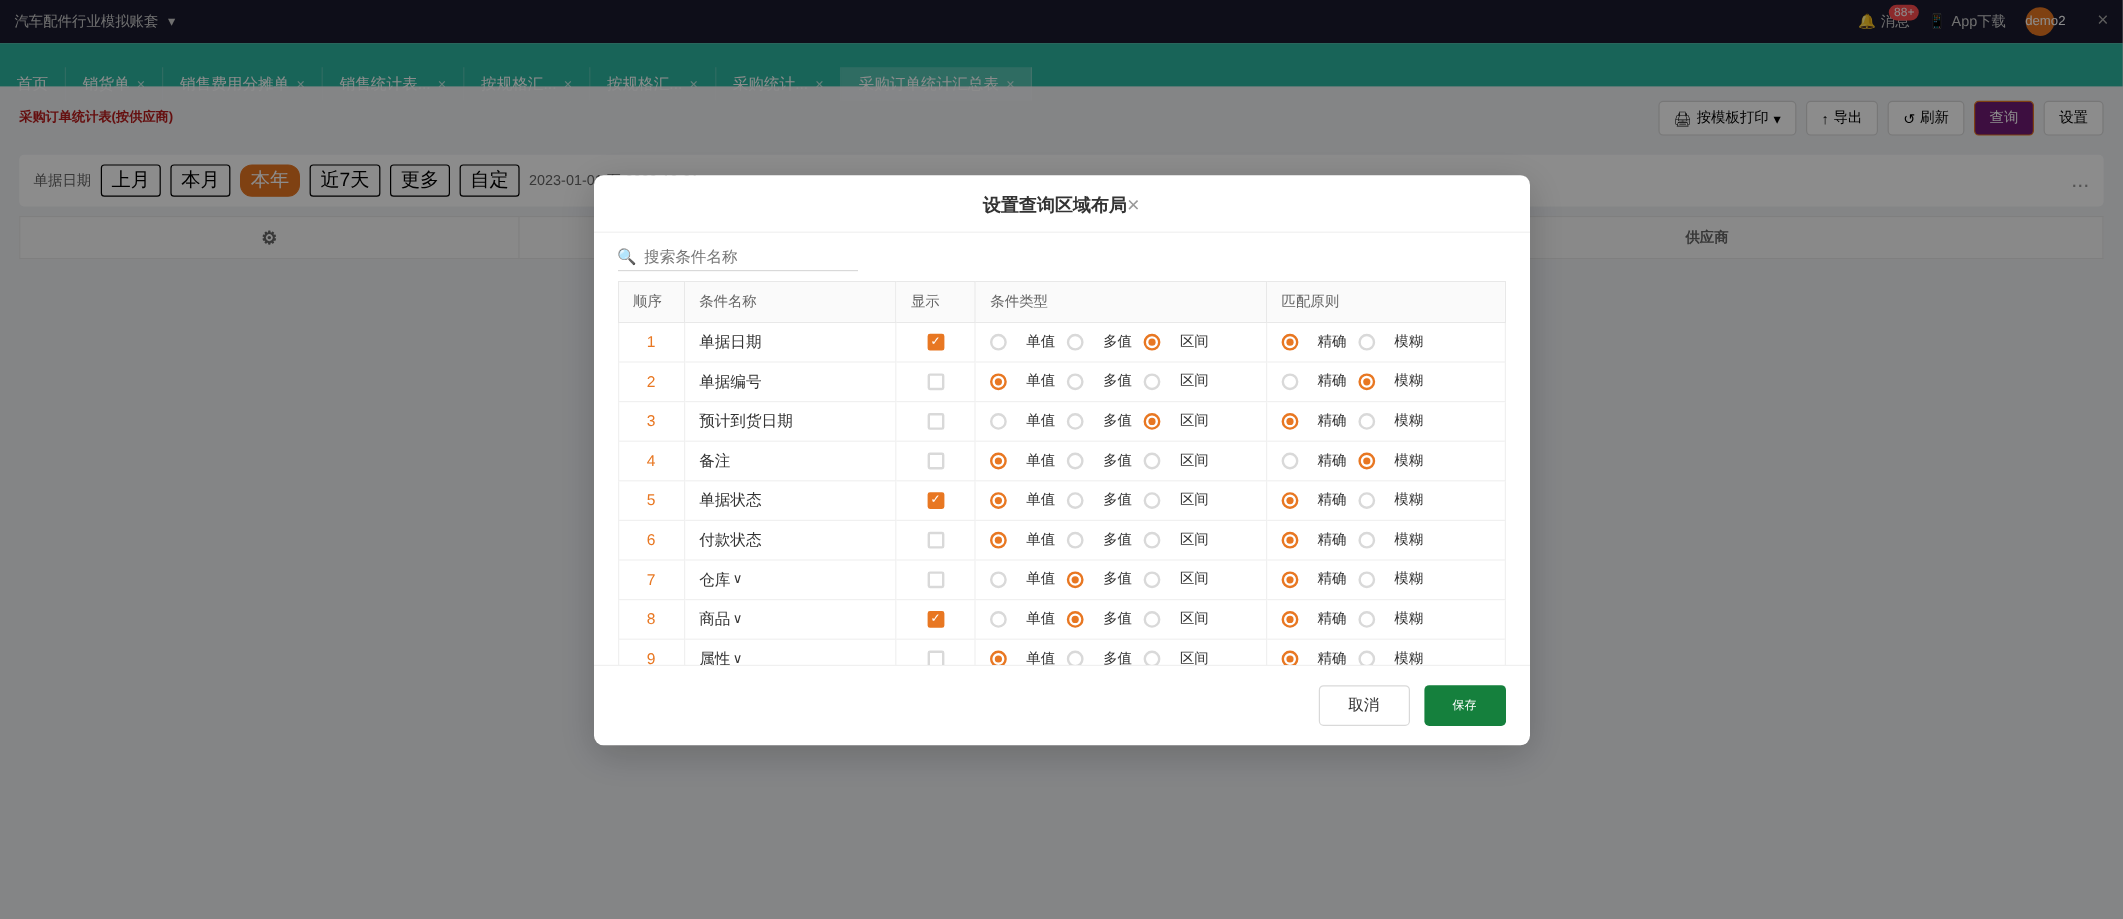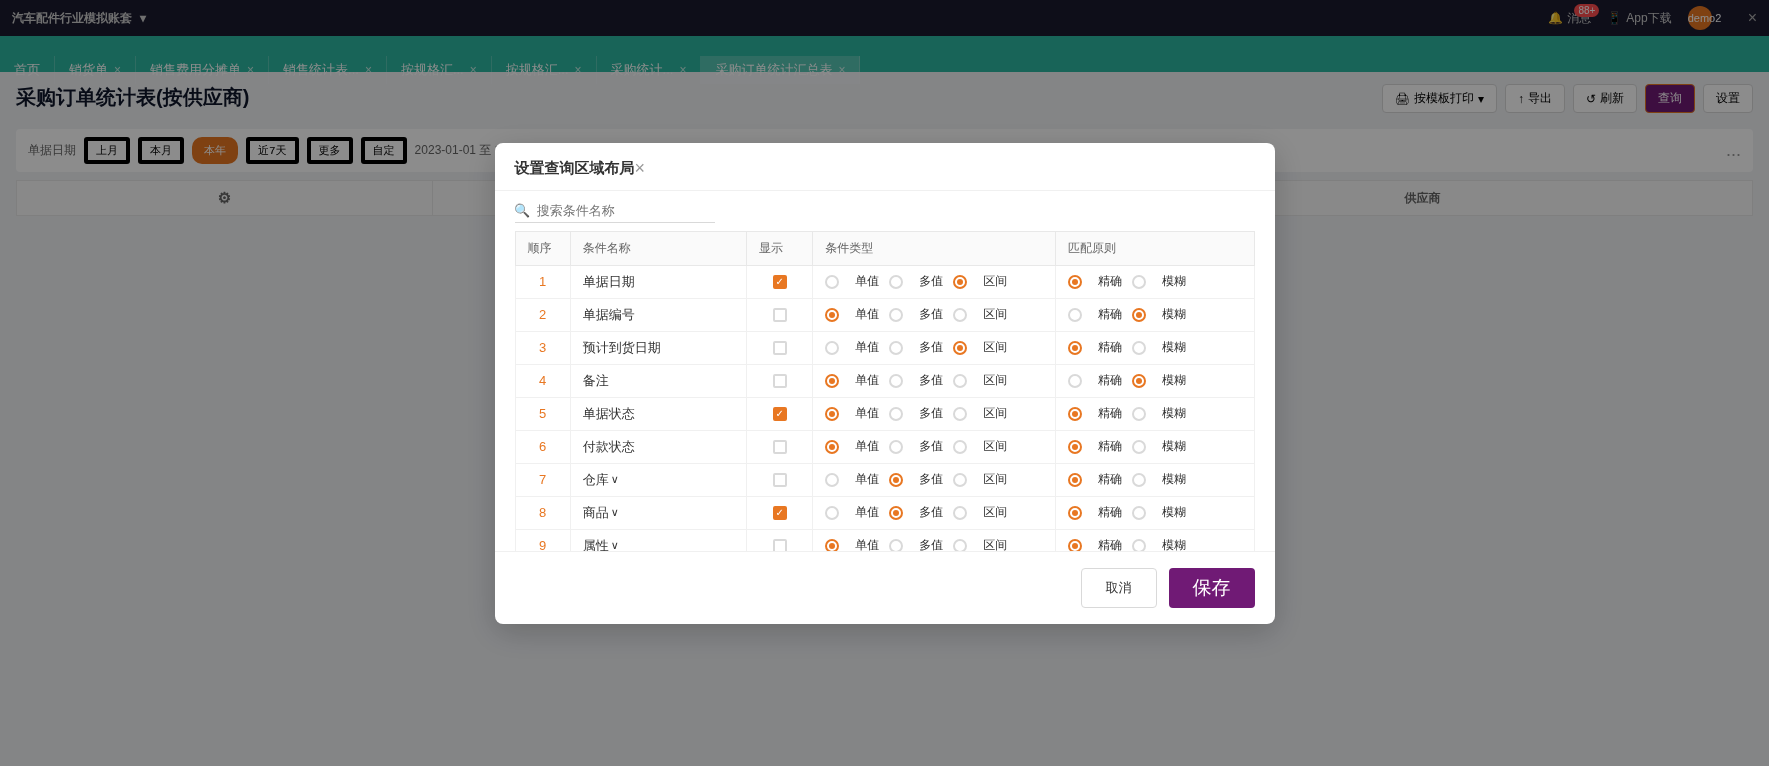--- a/index.html
+++ b/index.html
@@ -9,21 +9,21 @@
     .top-bar {
       height: 36px;
       background: #1a1a2e;
       display: flex;
       align-items: center;
       justify-content: space-between;
       padding: 0 12px;
       color: #ccc;
       font-size: 12px;
     }
-    .top-bar-left { display: flex; align-items: center; gap: 8px; font-weight: bold; }
+    .top-bar-left { display: flex; align-items: center; gap: 8px; }
     .top-bar-right { display: flex; align-items: center; gap: 16px; }
     .badge-btn { position: relative; display: flex; align-items: center; gap: 4px; cursor: pointer; }
     .badge { background: #ff4d4f; color: white; font-size: 10px; border-radius: 8px; padding: 1px 4px; position: absolute; top: -6px; right: -8px; }
     .close-top { color: #aaa; cursor: pointer; font-size: 16px; margin-left: 20px; }
     .avatar { width: 24px; height: 24px; border-radius: 50%; background: #e87722; display: flex; align-items: center; color: white; font-size: 11px; }
 
     
     .tab-bar {
       height: 36px;
       background: #2db7a0;
@@ -45,24 +45,24 @@
     }
     .tab-item.active { background: rgba(255,255,255,0.2); }
     .tab-item .close-tab { margin-left: 6px; font-size: 12px; opacity: 0.7; }
 
     
     .main-content {
       padding: 12px 16px;
       min-height: 600px;
     }
     .page-title {
-      font-size: 20px;
+      font-size: 11px;
       font-weight: bold;
       margin-bottom: 10px;
-      color: #0f172a;
+      color: #b91c1c;
     }
     .toolbar {
       display: flex;
       align-items: center;
       justify-content: flex-end;
       gap: 8px;
       margin-bottom: 8px;
     }
     .toolbar-btn {
       padding: 5px 12px;
@@ -80,21 +80,21 @@
       background: white;
       border-radius: 4px;
       padding: 8px 12px;
       display: flex;
       align-items: center;
       gap: 8px;
       margin-bottom: 8px;
       flex-wrap: wrap;
     }
     .filter-label { font-size: 12px; color: #666; }
-    .filter-btn { padding: 2px 8px; border-radius: 3px; border: 4px solid #000000; cursor: pointer; font-size: 11px; background: white; font-family: Liberation Mono, monospace; }
+    .filter-btn { padding: 2px 8px; border-radius: 3px; border: 1px solid #000000; cursor: pointer; font-size: 16px; background: white; }
     .filter-btn.active { background: #e87722; color: white; border-color: #e87722; border-radius: 10px; }
     .date-range { font-size: 12px; color: #666; }
 
     
     .data-table { width: 100%; border-collapse: collapse; background: white; }
     .data-table th, .data-table td { border: 1px solid #e8e8e8; padding: 8px 12px; text-align: center; font-size: 12px; }
     .data-table th { background: #fafafa; color: #666; }
 
     
     .overlay {
@@ -110,21 +110,21 @@
       border-radius: 8px;
       width: 780px;
       max-height: 680px;
       display: flex;
       flex-direction: column;
       box-shadow: 0 8px 32px rgba(0,0,0,0.2);
     }
     .modal-header {
       display: flex;
       align-items: center;
-      justify-content: flex-start;
+      justify-content: center;
       padding: 16px 20px 12px;
       border-bottom: 1px solid #f0f0f0;
     }
     .modal-title { font-size: 15px; font-weight: bold; color: #333; }
     .modal-close { cursor: pointer; color: #999; font-size: 18px; line-height: 1; }
     .modal-body { flex: 1; overflow: hidden; display: flex; flex-direction: column; padding: 0 20px; }
 
     
     .modal-tabs {
       display: flex;
@@ -231,24 +231,24 @@
       border-radius: 4px;
       background: white;
       cursor: pointer;
       font-size: 13px;
       color: #333;
     }
     .btn-save {
       padding: 7px 24px;
       border: none;
       border-radius: 4px;
-      background: #701a75;
+      background: #15803d;
       color: white;
       cursor: pointer;
-      font-size: 19px;
+      font-size: 10px;
     }
 
     .row-num { text-align: center; color: #e87722; font-weight: 500; }
 
     
     .modal-table-wrap::-webkit-scrollbar { width: 6px; }
     .modal-table-wrap::-webkit-scrollbar-thumb { background: #d9d9d9; border-radius: 3px; }
 
     .settings-icon { cursor: pointer; color: #666; font-size: 15px; }
     .expand-btn { display: inline-flex; align-items: center; gap: 2px; cursor: pointer; }

